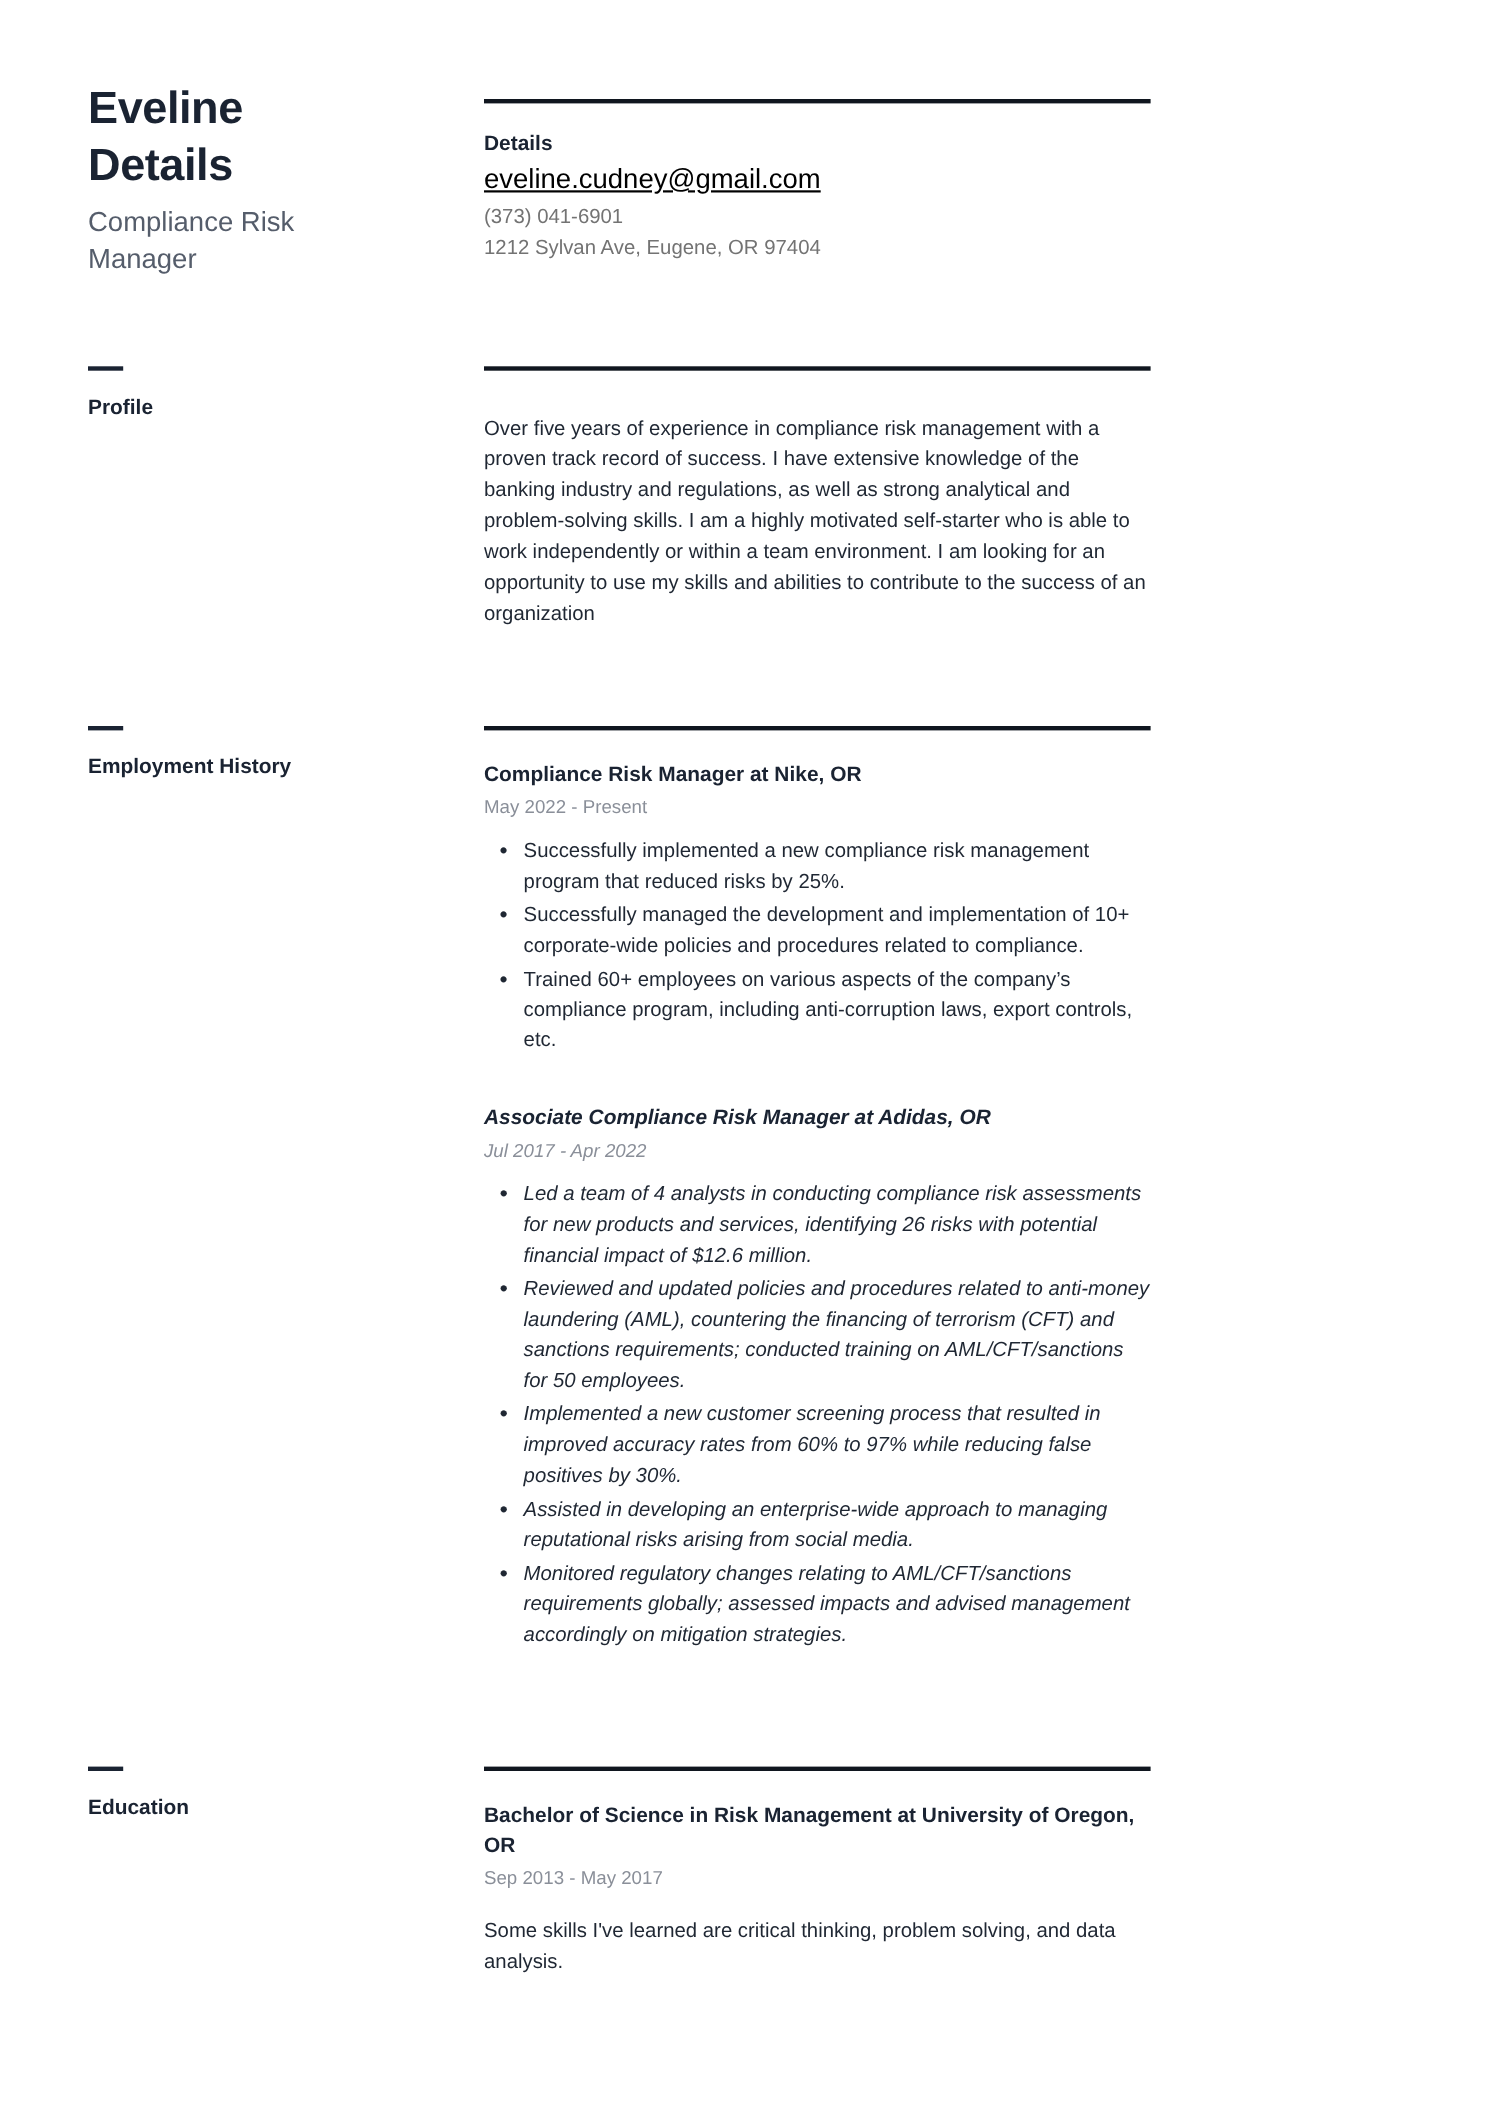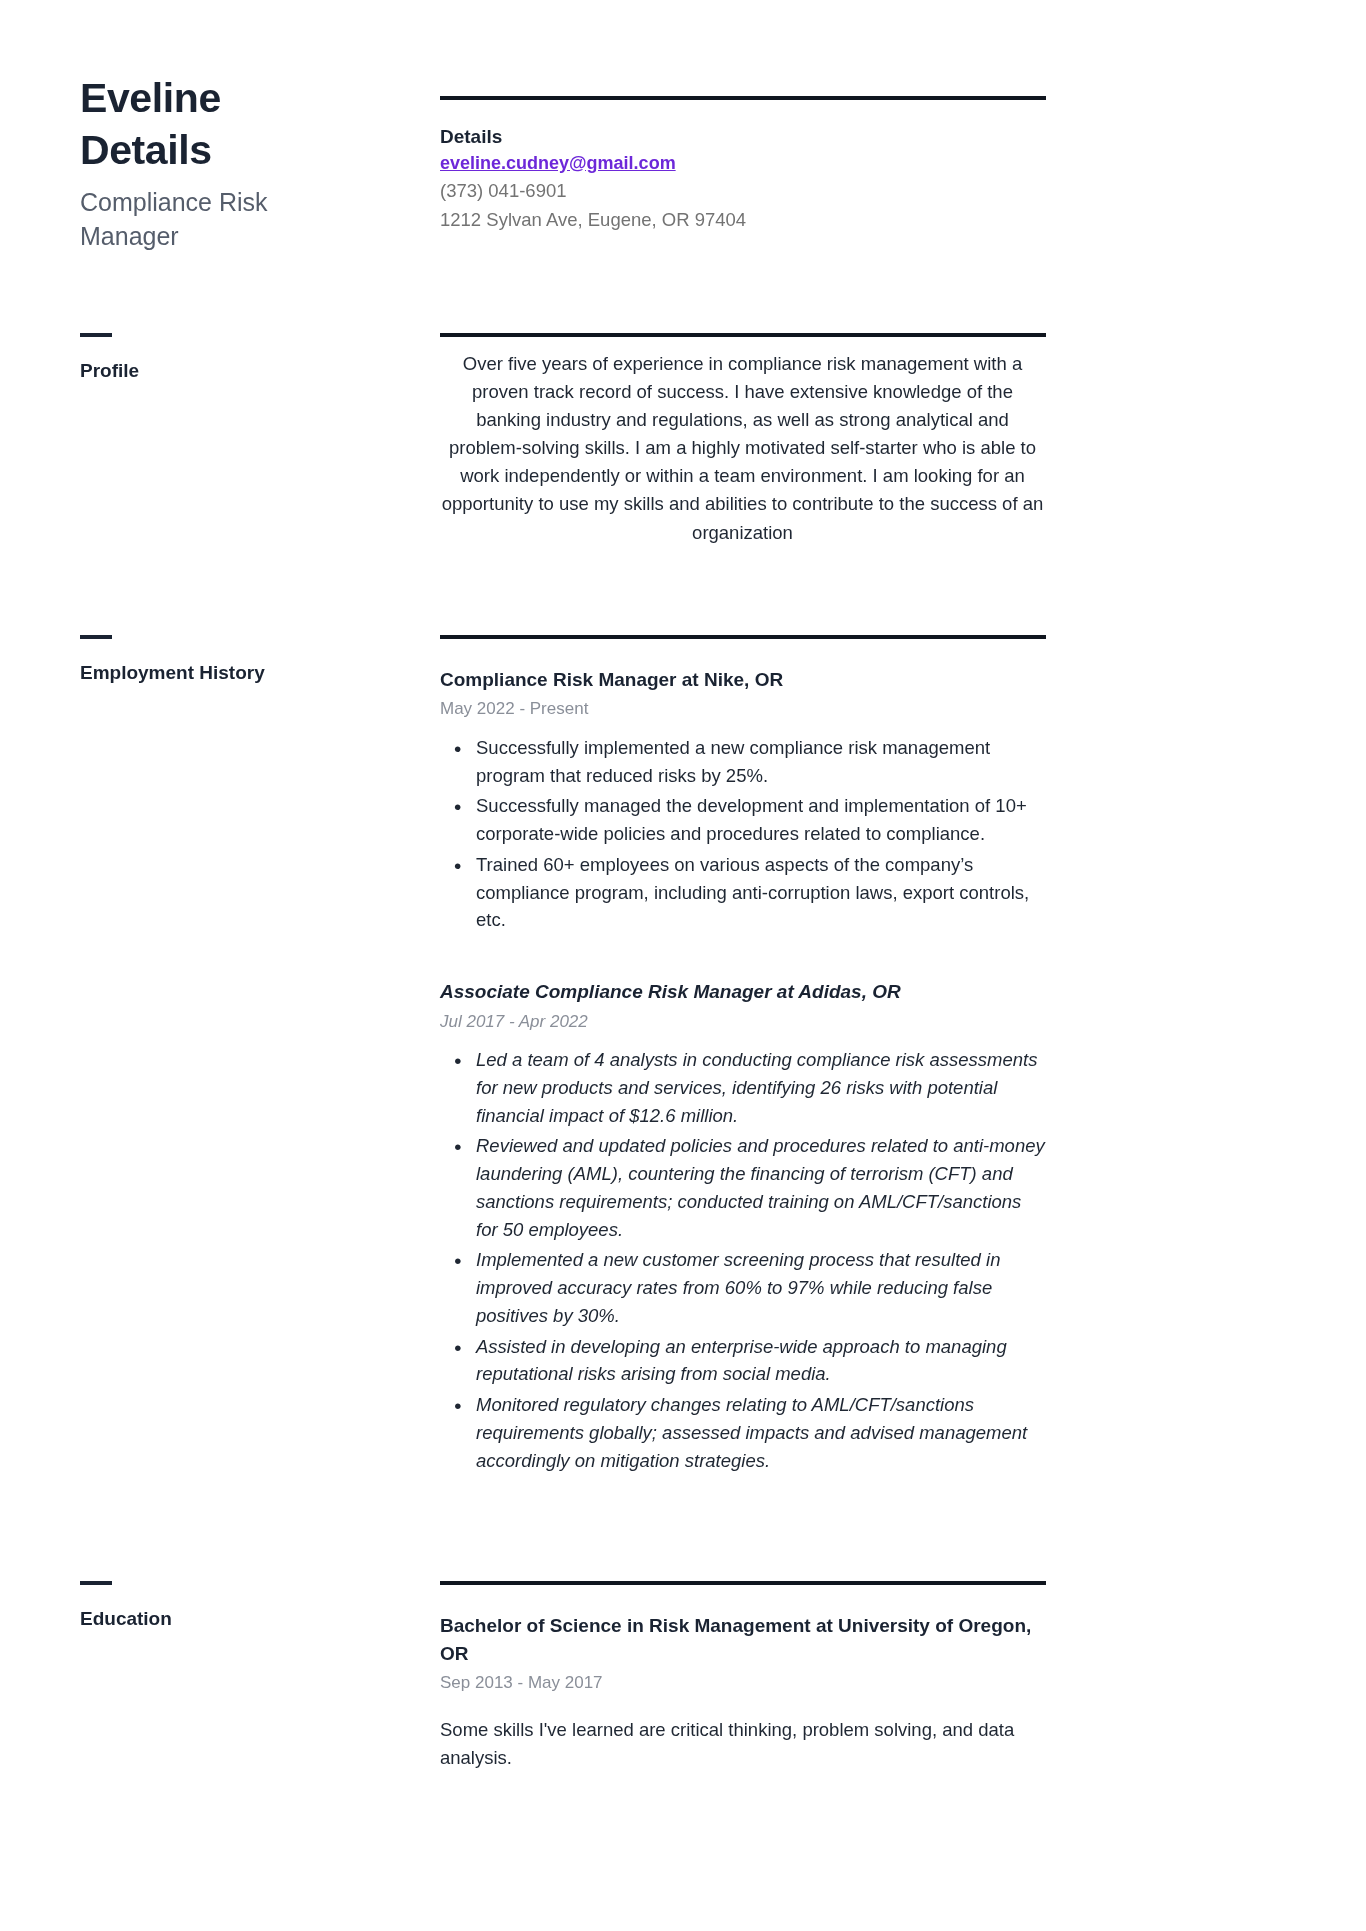--- a/index.html
+++ b/index.html
@@ -124,37 +124,35 @@
     margin-bottom: 2px;
   }
 
   .details-line {
     font-size: 18.5px;
     line-height: 1.54;
     color: #737373;
   }
 
   .details-link {
-    font-size: 18px;
+    font-size: 25px;
     line-height: 1.54;
-    color: #6d28d9;
+    color: #000000;
     text-decoration: underline;
     display: inline-block;
-    font-weight: bold;
   }
 
   
   .gap-profile { height: 80px; }
   .gap-emp { height: 88px; }
   .gap-edu { height: 104px; }
 
   .profile-text {
-    margin-top: 13px;
+    margin-top: 38px;
     max-width: 605px;
-    text-align: center;
   }
 
   .job { margin-top: 27px; }
   .job + .job { margin-top: 44px; font-style: italic; }
 
   ul.bullets {
     list-style: none;
     margin: 12px 0 0 0;
     padding: 0;
   }

